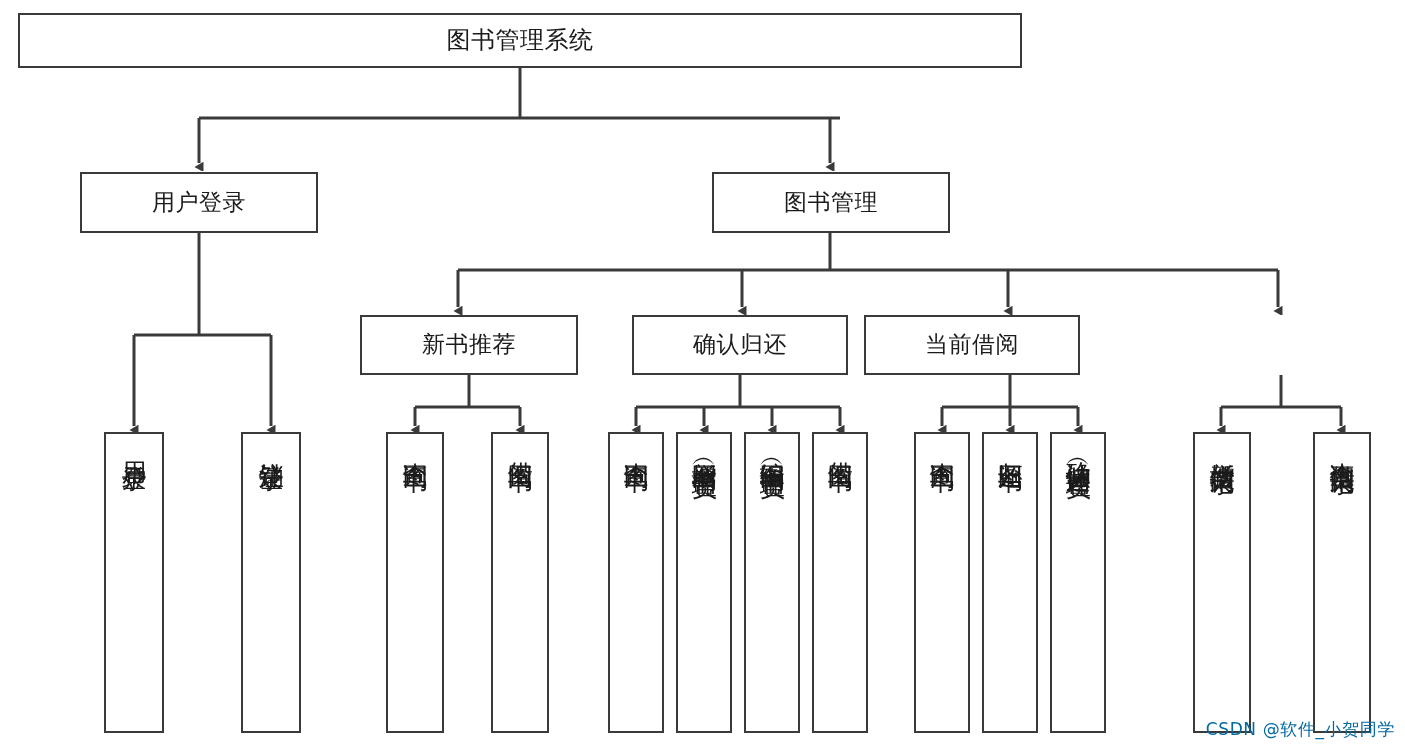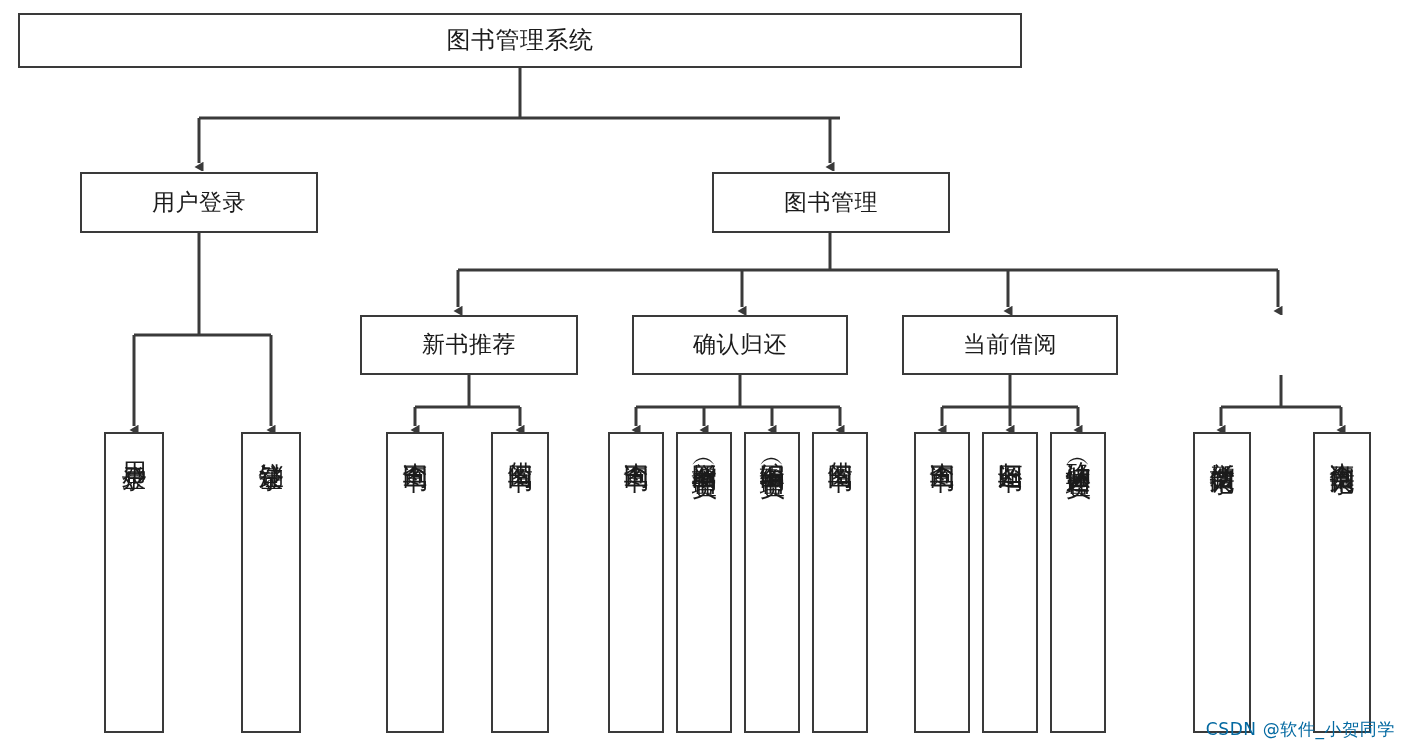--- a/index.html
+++ b/index.html
@@ -137,21 +137,21 @@
   <div class="node horizontal" style="left:712px; top:172px; width:238px; height:61px;">
     <span class="label">图书管理</span>
   </div>
 
   <div class="node horizontal" style="left:360px; top:315px; width:218px; height:60px;">
     <span class="label">新书推荐</span>
   </div>
   <div class="node horizontal" style="left:632px; top:315px; width:216px; height:60px;">
     <span class="label">确认归还</span>
   </div>
-  <div class="node horizontal" style="left:902px; top:315px; width:216px; height:60px;">
+  <div class="node horizontal" style="left:864px; top:315px; width:216px; height:60px;">
     <span class="label">当前借阅</span>
   </div>
 
   <div class="node vertical" style="left:104px; top:432px; width:60px; height:301px;">
     <span class="label">用户登录</span>
   </div>
   <div class="node vertical" style="left:241px; top:432px; width:60px; height:301px;">
     <span class="label">注销登录</span>
   </div>
 

